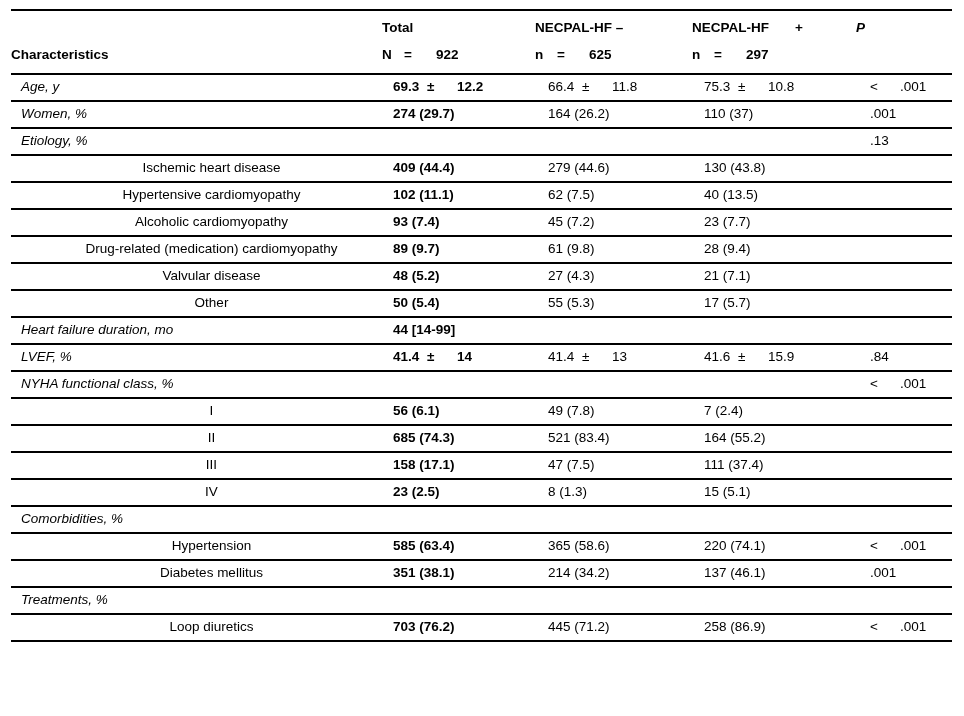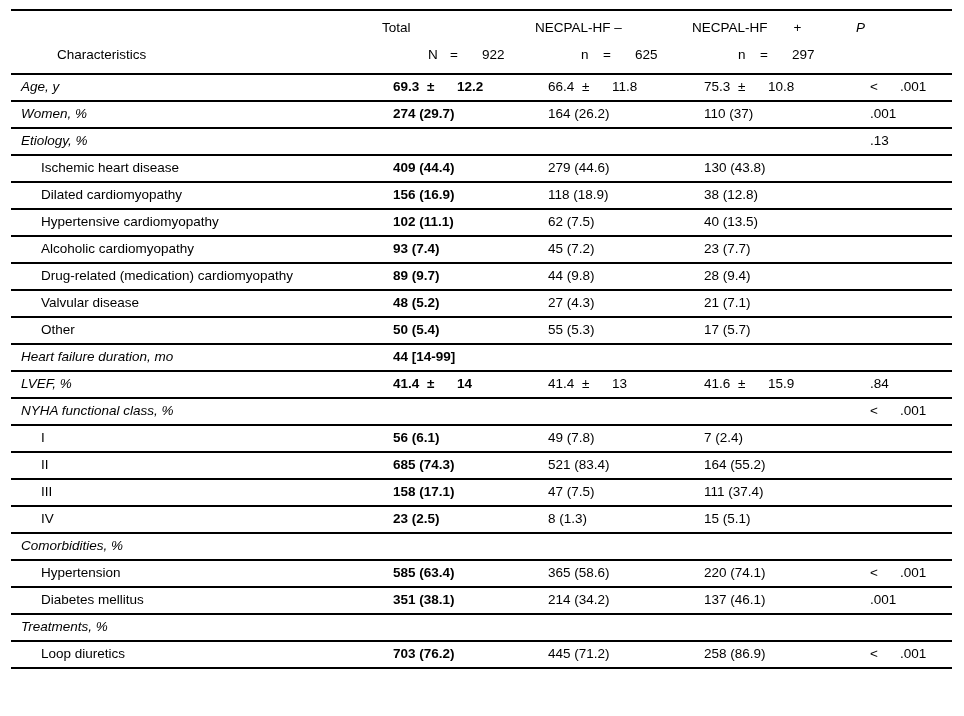--- a/index.html
+++ b/index.html
@@ -36,42 +36,41 @@
   table.data-table col.c-neg   { width: 157px; }
   table.data-table col.c-pos   { width: 164px; }
   table.data-table col.c-p     { width: 96px; }
 
   
   thead tr.header-row th {
     border: 0;
     padding: 0;
     vertical-align: top;
     text-align: left;
-    font-weight: normal;
+    font-weight: bold;
   }
   thead tr.header-row {
     border-top: 2.5px solid #000;
     border-bottom: 2.5px solid #000;
   }
   .hdr-cell {
     height: 62px;
     position: relative;
   }
   .hdr-top {
     position: absolute;
     top: 10px;
     left: 0;
     white-space: nowrap;
   }
   .hdr-bot {
     position: absolute;
     top: 37px;
     left: 0;
     white-space: nowrap;
-    margin-left: 46px;
   }
   .hdr-cell.pad-l { padding-left: 10px; }
   .hdr-cell.pad-lc { padding-left: 11px; }
 
   .p-ital { font-style: italic; }
 
   
   .neq {
     display: inline-block;
   }
@@ -96,20 +95,21 @@
   }
   td.lbl {
     padding-left: 10px;
   }
   td.lbl.section {
     font-style: italic;
   }
   td.lbl.indent {
     padding-left: 30px;
     font-style: normal;
+    text-align: center;
   }
   td.val {
     padding-left: 10px;
   }
   td.val.v2 { padding-left: 11px; font-weight: bold; }
   td.val.v3 { padding-left: 13px; }
   td.val.v4 { padding-left: 12px; }
   td.pval  { padding-left: 14px; }
 
   
@@ -186,44 +186,37 @@
           <td class="pval"><span>.13</span></td>
         </tr>
         <tr>
           <td class="lbl indent"><span>Ischemic heart disease</span></td>
           <td class="val v2"><span>409 (44.4)</span></td>
           <td class="val v3"><span>279 (44.6)</span></td>
           <td class="val v4"><span>130 (43.8)</span></td>
           <td class="pval"><span></span></td>
         </tr>
         <tr>
-          <td class="lbl indent"><span>Dilated cardiomyopathy</span></td>
-          <td class="val v2"><span>156 (16.9)</span></td>
-          <td class="val v3"><span>118 (18.9)</span></td>
-          <td class="val v4"><span>38 (12.8)</span></td>
-          <td class="pval"><span></span></td>
-        </tr>
-        <tr>
           <td class="lbl indent"><span>Hypertensive cardiomyopathy</span></td>
           <td class="val v2"><span>102 (11.1)</span></td>
           <td class="val v3"><span>62 (7.5)</span></td>
           <td class="val v4"><span>40 (13.5)</span></td>
           <td class="pval"><span></span></td>
         </tr>
         <tr>
           <td class="lbl indent"><span>Alcoholic cardiomyopathy</span></td>
           <td class="val v2"><span>93 (7.4)</span></td>
           <td class="val v3"><span>45 (7.2)</span></td>
           <td class="val v4"><span>23 (7.7)</span></td>
           <td class="pval"><span></span></td>
         </tr>
         <tr>
           <td class="lbl indent"><span>Drug-related (medication) cardiomyopathy</span></td>
           <td class="val v2"><span>89 (9.7)</span></td>
-          <td class="val v3"><span>44 (9.8)</span></td>
+          <td class="val v3"><span>61 (9.8)</span></td>
           <td class="val v4"><span>28 (9.4)</span></td>
           <td class="pval"><span></span></td>
         </tr>
         <tr>
           <td class="lbl indent"><span>Valvular disease</span></td>
           <td class="val v2"><span>48 (5.2)</span></td>
           <td class="val v3"><span>27 (4.3)</span></td>
           <td class="val v4"><span>21 (7.1)</span></td>
           <td class="pval"><span></span></td>
         </tr>

